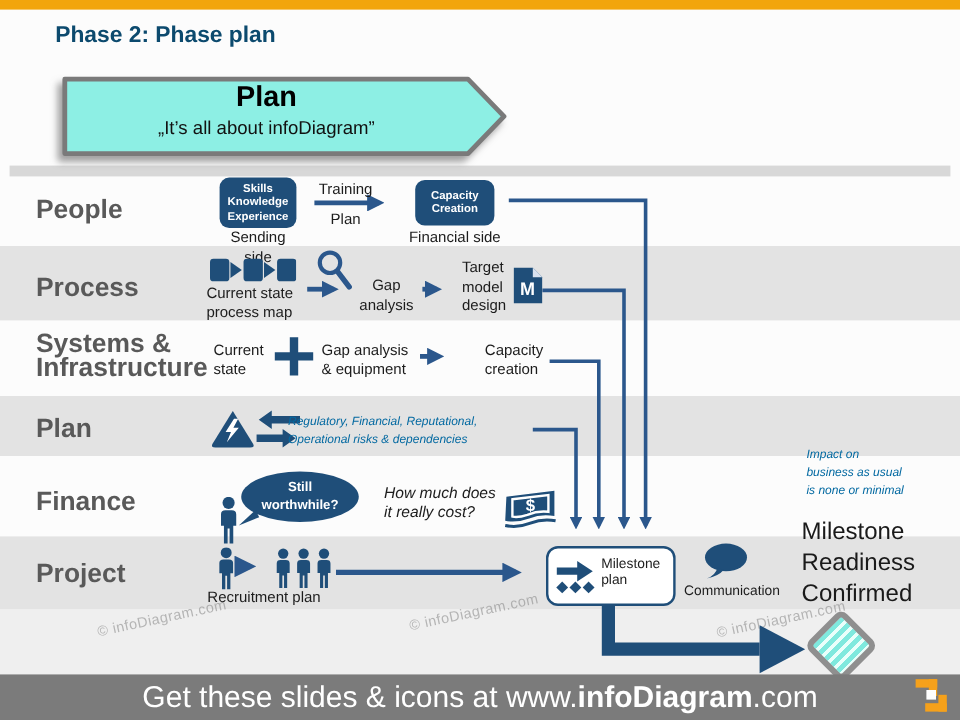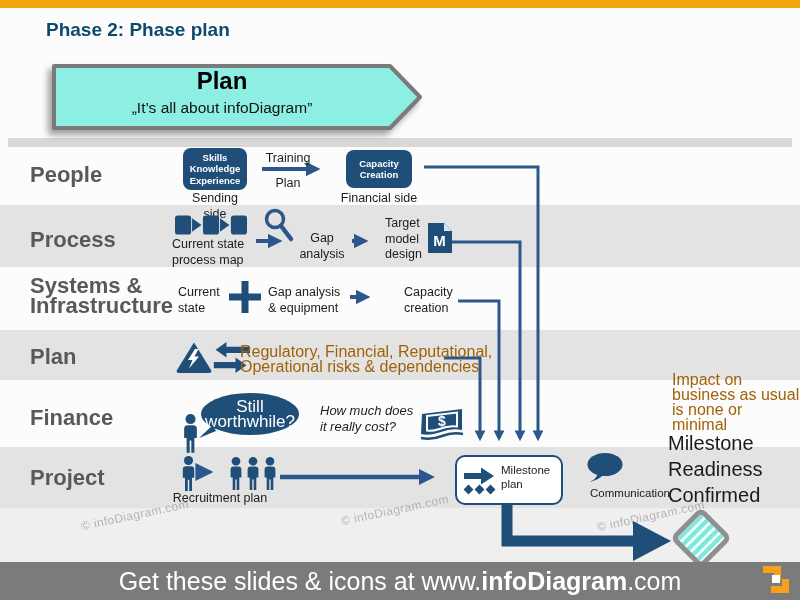--- a/index.html
+++ b/index.html
@@ -5,38 +5,38 @@
   html,body{margin:0;padding:0;background:#ffffff;}
   .slide{position:relative;width:800px;height:600px;overflow:hidden;background:#FCFCFC;
          font-family:"Liberation Sans",sans-serif;color:#1c1c1c;}
   .abs{position:absolute;}
   .pre{white-space:pre-line;}
   .topbar{left:0;top:0;width:800px;height:8px;background:#F2A50C;}
   .title{left:46px;top:19px;font-size:19px;font-weight:bold;color:#0c4a6e;}
   .strip{left:8px;top:138px;width:784px;height:9px;background:#D8D8D8;}
   .band{left:0;width:800px;background:#E3E3E3;}
   .rowlabel{font-size:22px;font-weight:600;color:#595959;line-height:20px;}
-  .t12{font-size:16px;line-height:15px;color:#a16207;}
+  .t12{font-size:10px;line-height:15px;color:#0369a1;font-style:italic;}
   .t125{font-size:12.5px;line-height:15.5px;color:#1c1c1c;}
   .t13{font-size:13px;line-height:16px;color:#1c1c1c;font-style:italic;}
   .navybox{background:#1F4E79;color:#fff;font-weight:bold;border-radius:8px;
            display:flex;align-items:center;justify-content:center;text-align:center;
            font-size:9.5px;line-height:11.5px;}
   .ctr{text-align:center;}
   .icon{fill:#1F4E79;}
   .conn{stroke:#2B578C;stroke-width:3;fill:none;}
   .arr{stroke:#2B578C;stroke-width:4;fill:none;}
   .arr2{stroke:#2B578C;stroke-width:4.5;fill:none;}
   .arr3{stroke:#2B578C;stroke-width:5;fill:none;}
   .bigarr{stroke:#1F4E79;stroke-width:11;fill:none;}
   .wm{font-size:12px;color:#8e8e8e;opacity:.6;transform:rotate(-12deg);letter-spacing:.4px;}
   .banner-head{left:72px;top:67px;width:300px;text-align:center;font-size:24px;font-weight:bold;color:#000;}
   .banner-sub{left:52px;top:99px;width:340px;text-align:center;font-size:15.5px;color:#111;}
   .bubble{left:201px;top:393px;width:98px;height:42px;background:#1F4E79;border-radius:50%;
-          color:#fff;font-weight:normal;font-size:17px;line-height:15px;display:flex;
+          color:#fff;font-weight:bold;font-size:11px;line-height:15px;display:flex;
           align-items:center;justify-content:center;text-align:center;}
   .msbox{left:455px;top:455px;width:104px;height:46px;background:#fff;border:2.5px solid #1F4E79;border-radius:10px;}
   .diamond{left:679px;top:516px;width:34px;height:34px;border:5px solid #8F8F8F;border-radius:7px;
            transform:rotate(45deg);
            background:repeating-linear-gradient(90deg,#7FE9DE 0 4px,#E9FFFB 4px 7px);}
   .footerbar{left:0;top:562px;width:800px;height:38px;background:#7B7B7B;
              display:flex;align-items:center;justify-content:center;color:#fff;font-size:25px;}
   .footerbar .b{font-weight:bold;}
   .logo{background:#F5A11B;}
   .readiness{left:668px;top:430px;font-size:20px;line-height:26px;color:#1a1a1a;}
@@ -194,21 +194,21 @@
       <rect x="24" y="22" width="7" height="7" transform="rotate(45 27.5 25.5)"></rect>
     </svg>
     <div class="abs pre" style="left:44px;top:6px;font-size:11.5px;line-height:14px;">Milestone
 plan</div>
   </div>
 
   <svg class="abs icon" style="left:586px;top:452px;" width="38" height="32">
     <ellipse cx="19" cy="12.5" rx="17.5" ry="11.5"></ellipse>
     <path d="M12,21 Q10,28 3,30 Q13,28 17,23 Z"></path>
   </svg>
-  <div class="abs" style="left:562px;top:487px;width:96px;text-align:center;font-size:11.5px;padding-left:20px;">Communication</div>
+  <div class="abs" style="left:562px;top:487px;width:96px;text-align:center;font-size:11.5px;">Communication</div>
 
   <div class="abs t12 pre" style="left:672px;top:372px;">Impact on
 business as usual
 is none or minimal</div>
   <div class="abs readiness pre">Milestone
 Readiness
 Confirmed</div>
 
   <div class="abs diamond"></div>
 

